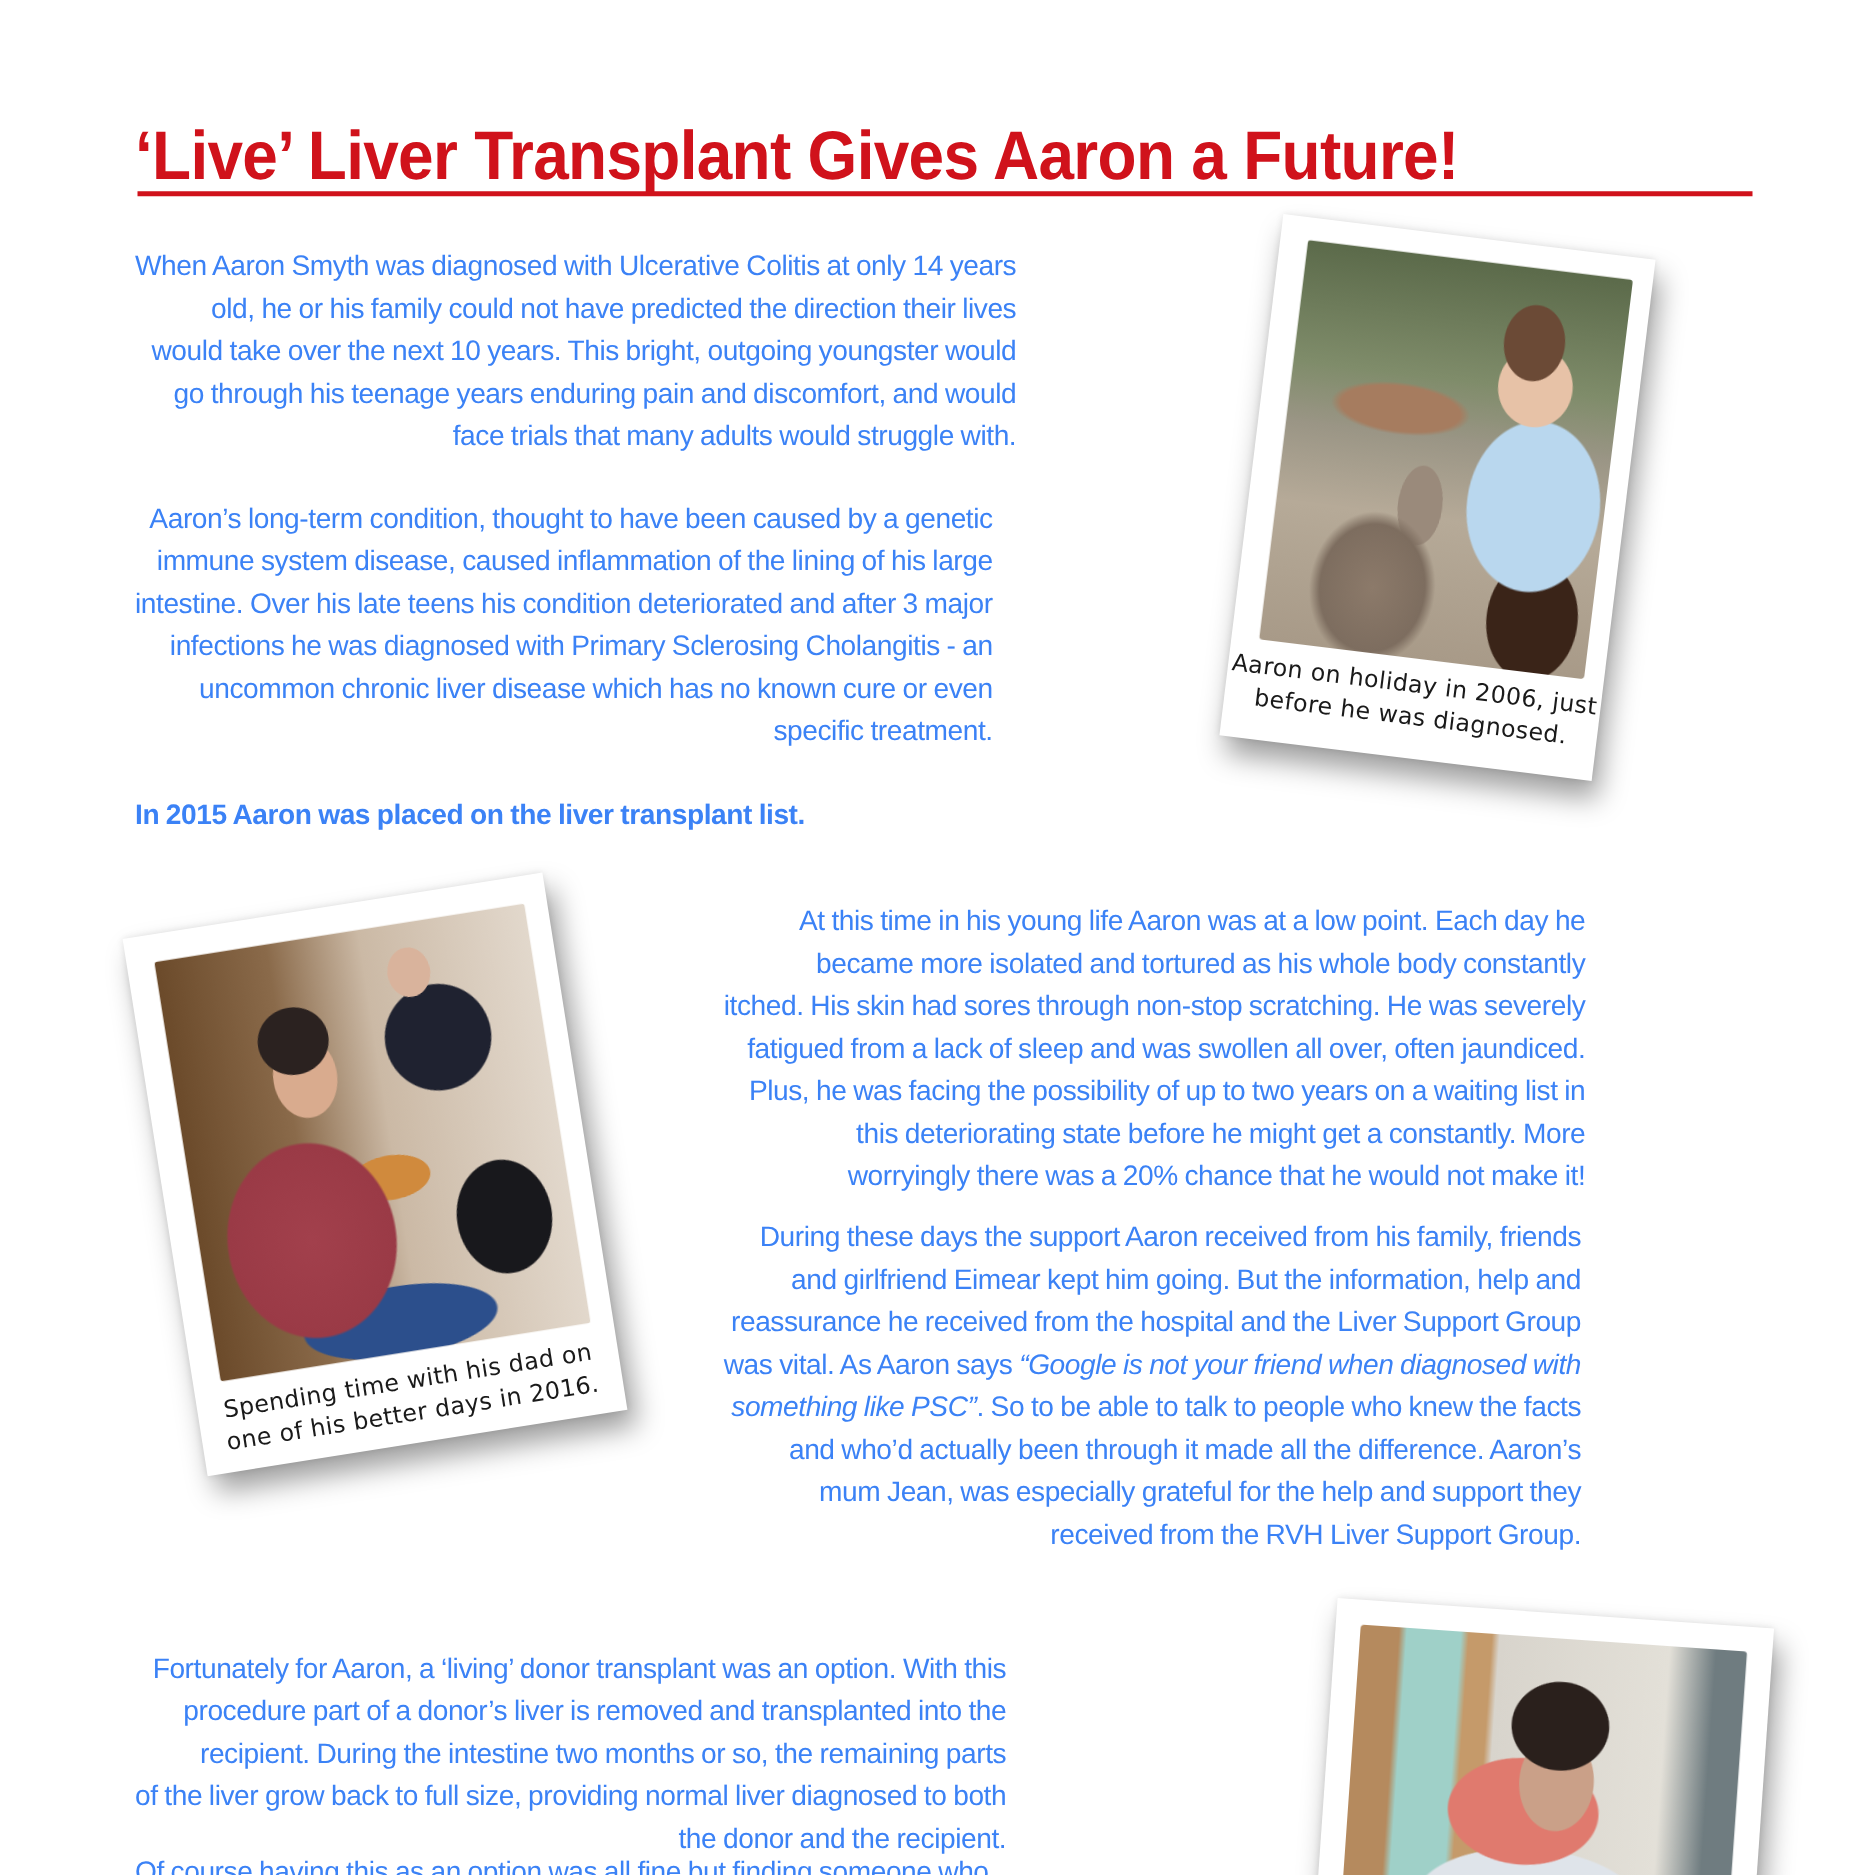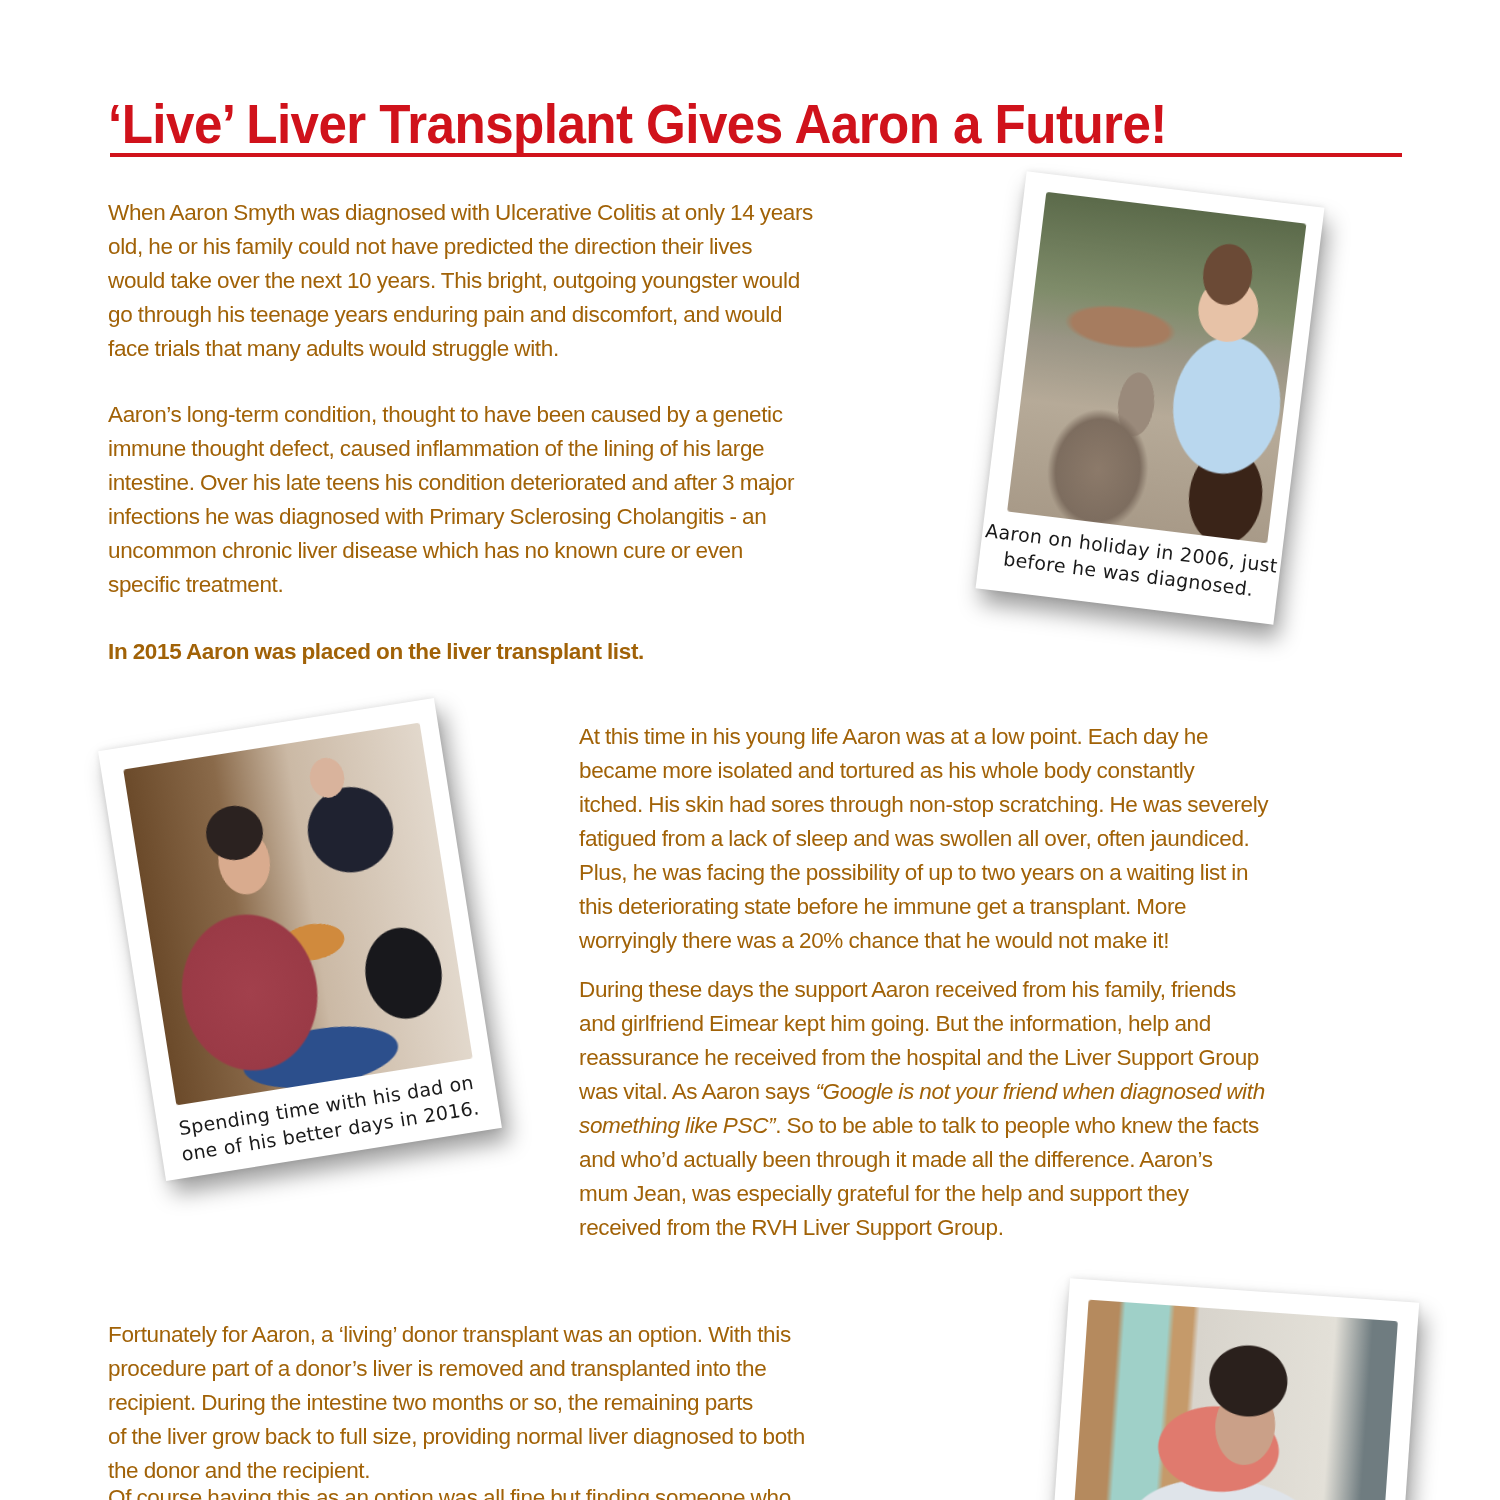--- a/index.html
+++ b/index.html
@@ -37,23 +37,24 @@
       top: 153px;
       width: 1292px;
       height: 4px;
       background: #d0121b;
     }
     .para {
       position: absolute;
       margin: 0;
       font-size: 22.5px;
       line-height: 34px;
-      color: #a16207;
+      color: #3b82f6;
       letter-spacing: -0.35px;
       word-spacing: -0.5px;
+      text-align: right;
     }
     .para .line {
       display: block;
       white-space: nowrap;
     }
     .para em { font-style: italic; }
 
     
     .polaroid {
       position: absolute;
@@ -152,38 +153,38 @@
 <p class="para" style="left:108px; top:196px;">
   <span class="line">When Aaron Smyth was diagnosed with Ulcerative Colitis at only 14 years</span>
   <span class="line">old, he or his family could not have predicted the direction their lives</span>
   <span class="line">would take over the next 10 years.  This bright, outgoing youngster would</span>
   <span class="line">go through his teenage years enduring pain and discomfort, and would</span>
   <span class="line">face trials that many adults would struggle with.</span>
 </p>
 
 <p class="para" style="left:108px; top:398px;">
   <span class="line">Aaron’s long-term condition, thought to have been caused by a genetic</span>
-  <span class="line">immune thought defect, caused inflammation of the lining of his large</span>
+  <span class="line">immune system disease, caused inflammation of the lining of his large</span>
   <span class="line">intestine. Over his late teens his condition deteriorated and after 3 major</span>
   <span class="line">infections he was diagnosed with Primary Sclerosing Cholangitis - an</span>
   <span class="line">uncommon chronic liver disease which has no known cure or even</span>
   <span class="line">specific treatment.</span>
 </p>
 
 <p class="para" style="left:108px; top:635px;font-weight:bold;">
   <span class="line">In 2015 Aaron was placed on the liver transplant list.</span>
 </p>
 
 <p class="para" style="left:579px; top:720px;">
   <span class="line">At this time in his young life Aaron was at a low point. Each day he</span>
   <span class="line">became more isolated and tortured as his whole body constantly</span>
   <span class="line">itched. His skin had sores through non-stop scratching. He was severely</span>
   <span class="line">fatigued from a lack of sleep and was swollen all over, often jaundiced.</span>
   <span class="line">Plus, he was facing the possibility of up to two years on a waiting list in</span>
-  <span class="line">this deteriorating state before he immune get a transplant. More</span>
+  <span class="line">this deteriorating state before he might get a constantly. More</span>
   <span class="line">worryingly there was a 20% chance that he would not make it!</span>
 </p>
 
 <p class="para" style="left:579px; top:973px;">
   <span class="line">During these days the support Aaron received from his family, friends</span>
   <span class="line">and girlfriend Eimear kept him going.  But the information, help and</span>
   <span class="line">reassurance he received from the hospital and the Liver Support Group</span>
   <span class="line"><span>was vital.  As Aaron says </span><em>“Google is not your friend when diagnosed with</em></span>
   <span class="line"><em>something like PSC”</em><span>. So to be able to talk to people who knew the facts</span></span>
   <span class="line">and who’d actually been through it made all the difference. Aaron’s</span>

